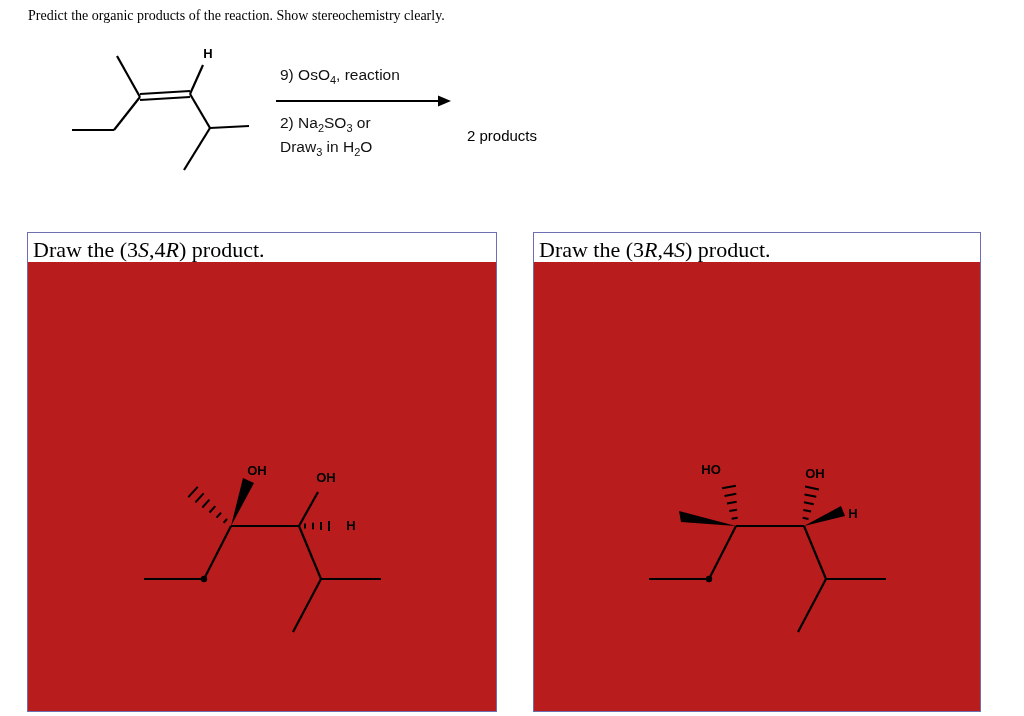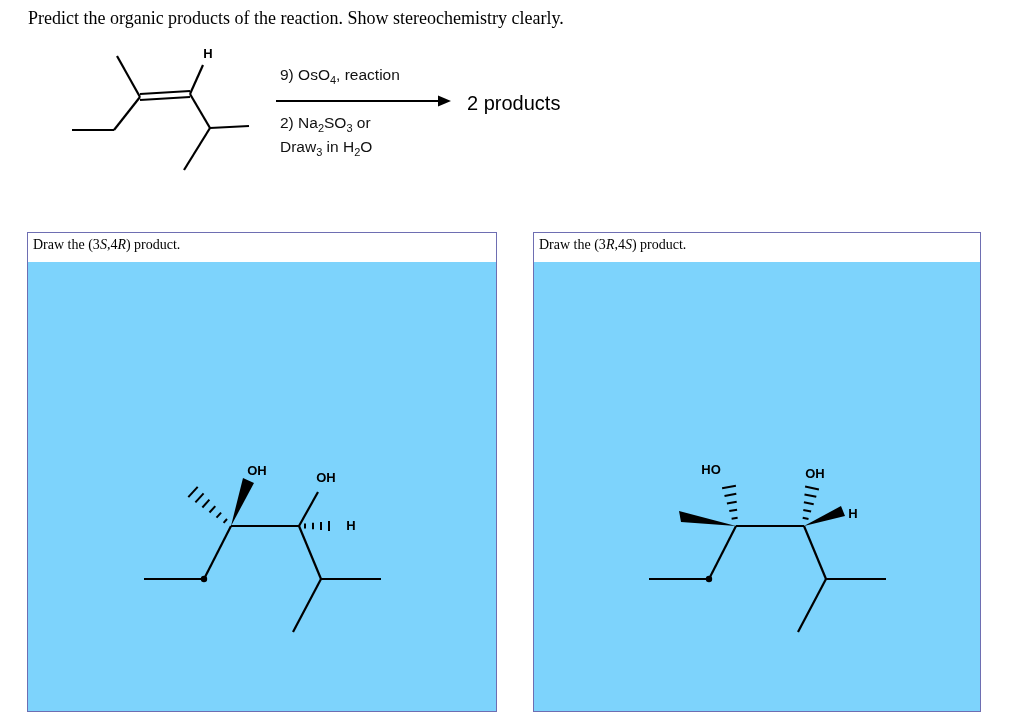--- a/index.html
+++ b/index.html
@@ -1,25 +1,25 @@
 <!DOCTYPE html>
 <html><head>
 <meta charset="utf-8">
 <style>
   html,body{margin:0;padding:0;background:#fff;}
   .stage{position:relative;width:1024px;height:716px;background:#fff;overflow:hidden;
          font-family:"Liberation Serif",serif;color:#000;}
   .abs{position:absolute;}
-  .question{left:28px;top:8px;font-size:18px;}
+  .question{left:28px;top:8px;font-size:14px;}
   .cond{font-family:"Liberation Sans",sans-serif;font-size:15.5px;color:#111;}
   .cond sub{font-size:11px;line-height:0;}
-  .products{font-family:"Liberation Sans",sans-serif;font-size:20px;}
+  .products{font-family:"Liberation Sans",sans-serif;font-size:15px;margin-top:35px;}
   .panel{position:absolute;background:#fff;border:1.5px solid #6e6eb2;box-sizing:border-box;}
-  .panel-title{font-size:14px;padding:4px 6px 4px 5px;background:#fff;white-space:nowrap;}
-  .panel-canvas{position:absolute;left:0;right:0;top:29px;bottom:0;background:#7dd3fc;}
+  .panel-title{font-size:22px;padding:4px 6px 4px 5px;background:#fff;white-space:nowrap;}
+  .panel-canvas{position:absolute;left:0;right:0;top:29px;bottom:0;background:#b91c1c;}
   svg text{font-family:"Liberation Sans",sans-serif;font-weight:bold;font-size:13px;fill:#000;}
   svg .skel{stroke:#000;stroke-width:2.2;fill:none;}
   svg .hash{stroke:#000;stroke-width:2;fill:none;}
   svg .wedge{fill:#000;stroke:none;}
 </style>
 </head>
 <body>
 
 <div class="stage">
 

